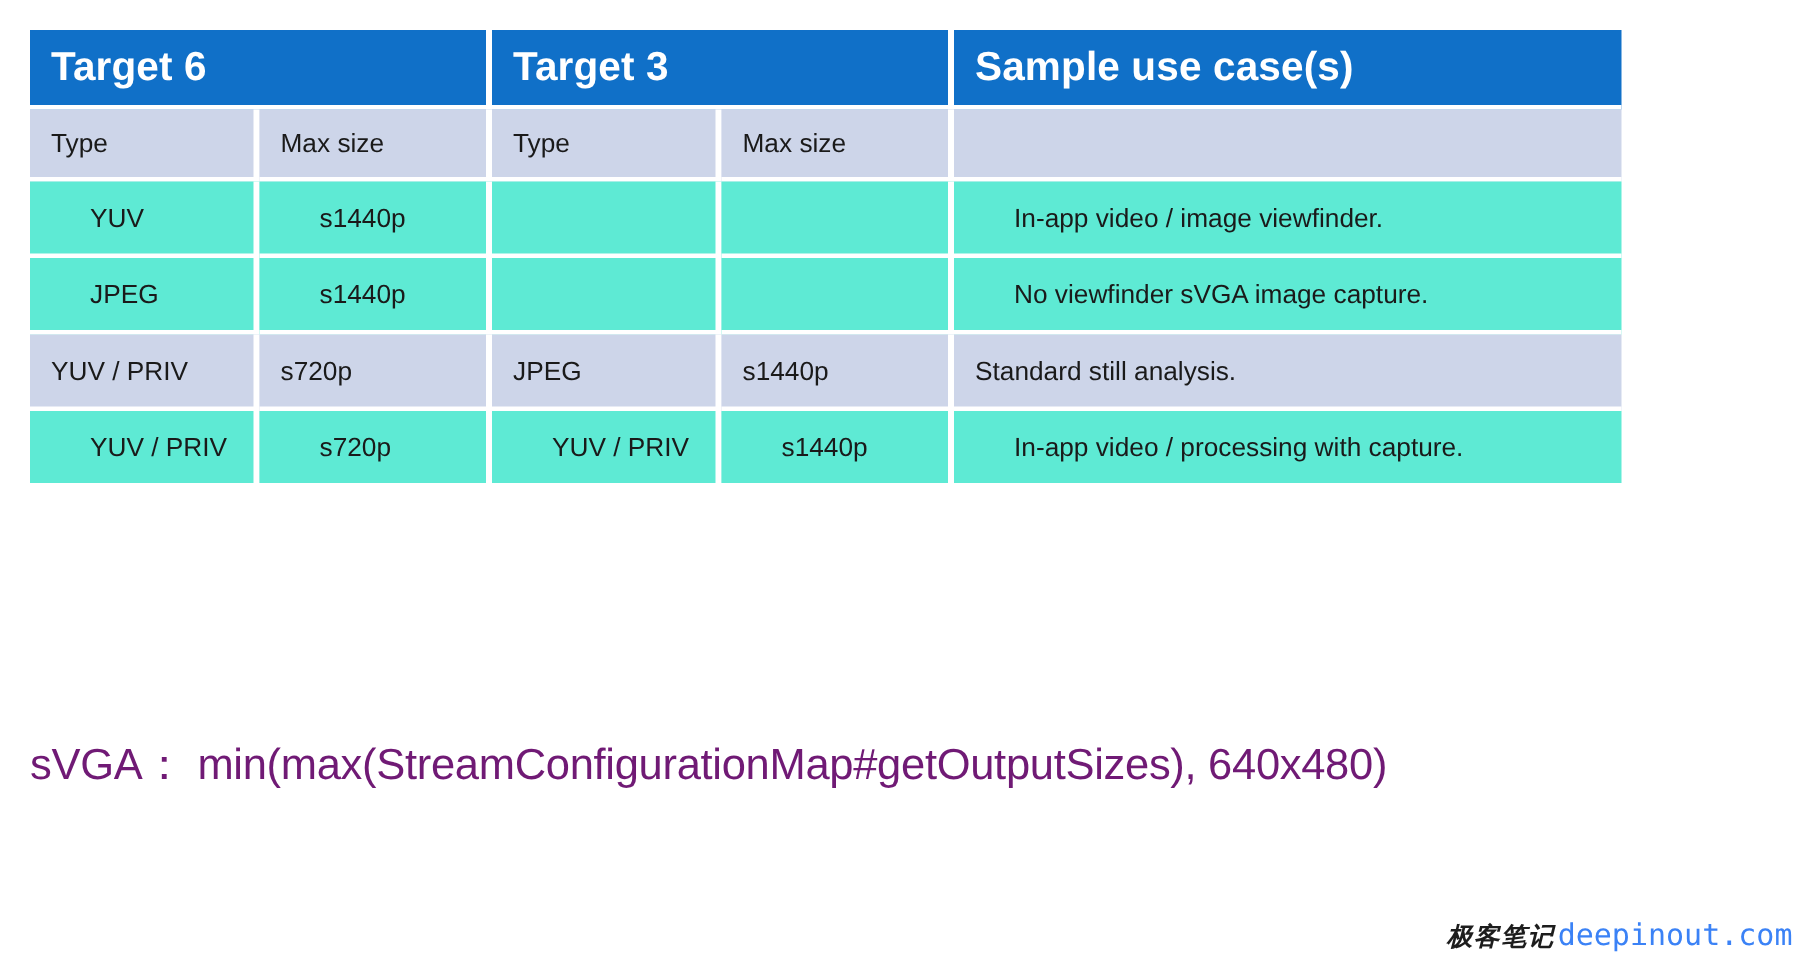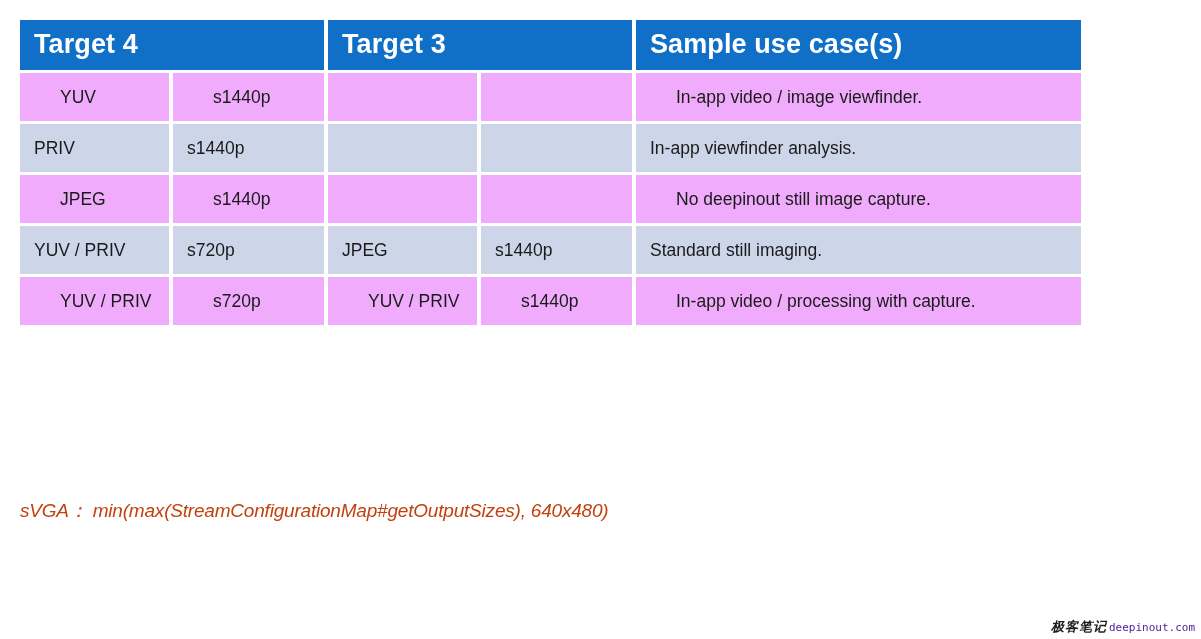--- a/index.html
+++ b/index.html
@@ -60,115 +60,114 @@
     border-right: 4px solid #ffffff;
     border-bottom: 3px solid #ffffff;
     white-space: nowrap;
     overflow: hidden;
   }
   tbody td.last { border-right: none; }
 
   tbody tr.sub td { height: 45px; }
 
   tbody tr.shade-a td { background: #CDD5E9; }
-  tbody tr.shade-b td { background: #f0abfc; padding-left: 40px; }
+  tbody tr.shade-b td { background: #5eead4; padding-left: 40px; }
 
   tbody tr:last-child td { border-bottom: none; }
 
   
   .legend {
     position: absolute;
     left: 20px;
     top: 489px;
     width: 1160px;
   }
   .legend-line {
-    font-size: 19px;
+    font-size: 29px;
     line-height: 43px;
-    color: #c2410c;
+    color: #701a75;
     white-space: nowrap;
     letter-spacing: -0.2px;
-    font-style: italic;
   }
 
   
   .watermark {
     position: absolute;
     right: 6px;
     bottom: 3px;
     display: flex;
     align-items: baseline;
     gap: 2px;
   }
   .wm-cn {
     font-family: "DejaVu Serif", serif;
-    font-size: 13px;
+    font-size: 17px;
     font-style: italic;
     font-weight: bold;
     color: #1d1d1d;
     letter-spacing: 1px;
   }
   .wm-en {
     font-family: "DejaVu Sans Mono", monospace;
-    font-size: 11px;
-    color: #4c1d95;
+    font-size: 20px;
+    color: #3b82f6;
     letter-spacing: 0px;
   }
 </style>
 </head>
 <body>
 
 <div class="table-wrap">
   <table class="compat-table">
     <colgroup>
       <col class="c1">
         <col class="c2">
         <col class="c3">
         <col class="c4">
         <col class="c5">
     </colgroup>
     <thead>
       <tr>
-        <th colspan="2">Target 4</th>
+        <th colspan="2">Target 6</th>
         <th colspan="2">Target 3</th>
         <th class="last">Sample use case(s)</th>
       </tr>
     </thead>
     <tbody>
+      <tr class="shade-a sub">
+        <td>Type</td>
+        <td>Max size</td>
+        <td>Type</td>
+        <td>Max size</td>
+        <td class="last"></td>
+      </tr>
 
       <tr class="shade-b">
         <td>YUV</td>
         <td>s1440p</td>
         <td></td>
         <td></td>
         <td class="last">In-app video / image viewfinder.</td>
       </tr>
 
-      <tr class="shade-a">
-        <td>PRIV</td>
-        <td>s1440p</td>
-        <td></td>
-        <td></td>
-        <td class="last">In-app viewfinder analysis.</td>
-      </tr>
 
       <tr class="shade-b">
         <td>JPEG</td>
         <td>s1440p</td>
         <td></td>
         <td></td>
-        <td class="last">No deepinout still image capture.</td>
+        <td class="last">No viewfinder sVGA image capture.</td>
       </tr>
 
       <tr class="shade-a">
         <td>YUV / PRIV</td>
         <td>s720p</td>
         <td>JPEG</td>
         <td>s1440p</td>
-        <td class="last">Standard still imaging.</td>
+        <td class="last">Standard still analysis.</td>
       </tr>
 
       <tr class="shade-b">
         <td>YUV / PRIV</td>
         <td>s720p</td>
         <td>YUV / PRIV</td>
         <td>s1440p</td>
         <td class="last">In-app video / processing with capture.</td>
       </tr>
     </tbody>

